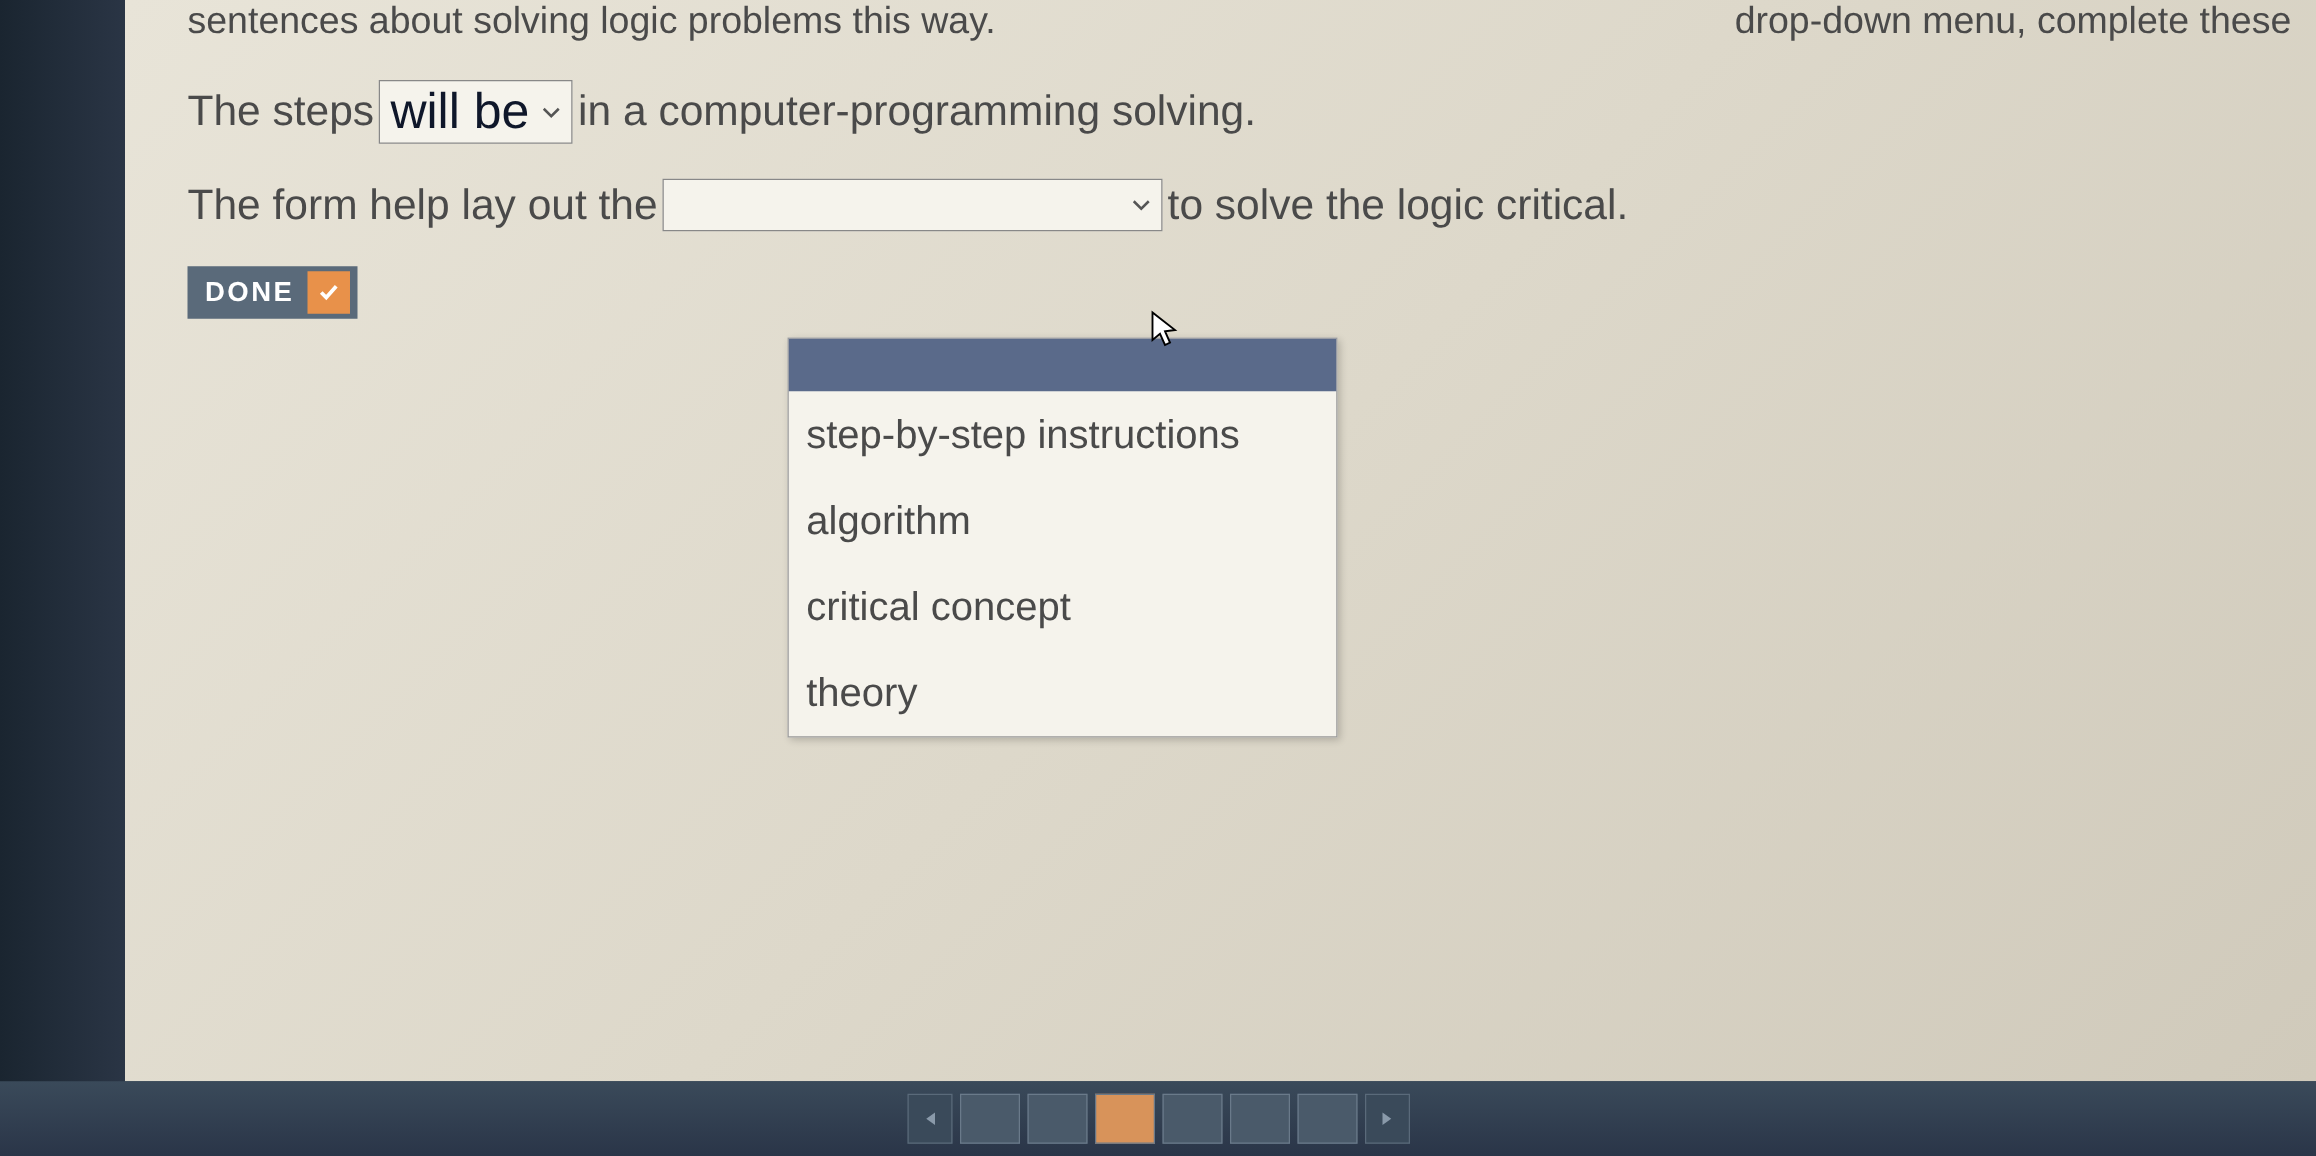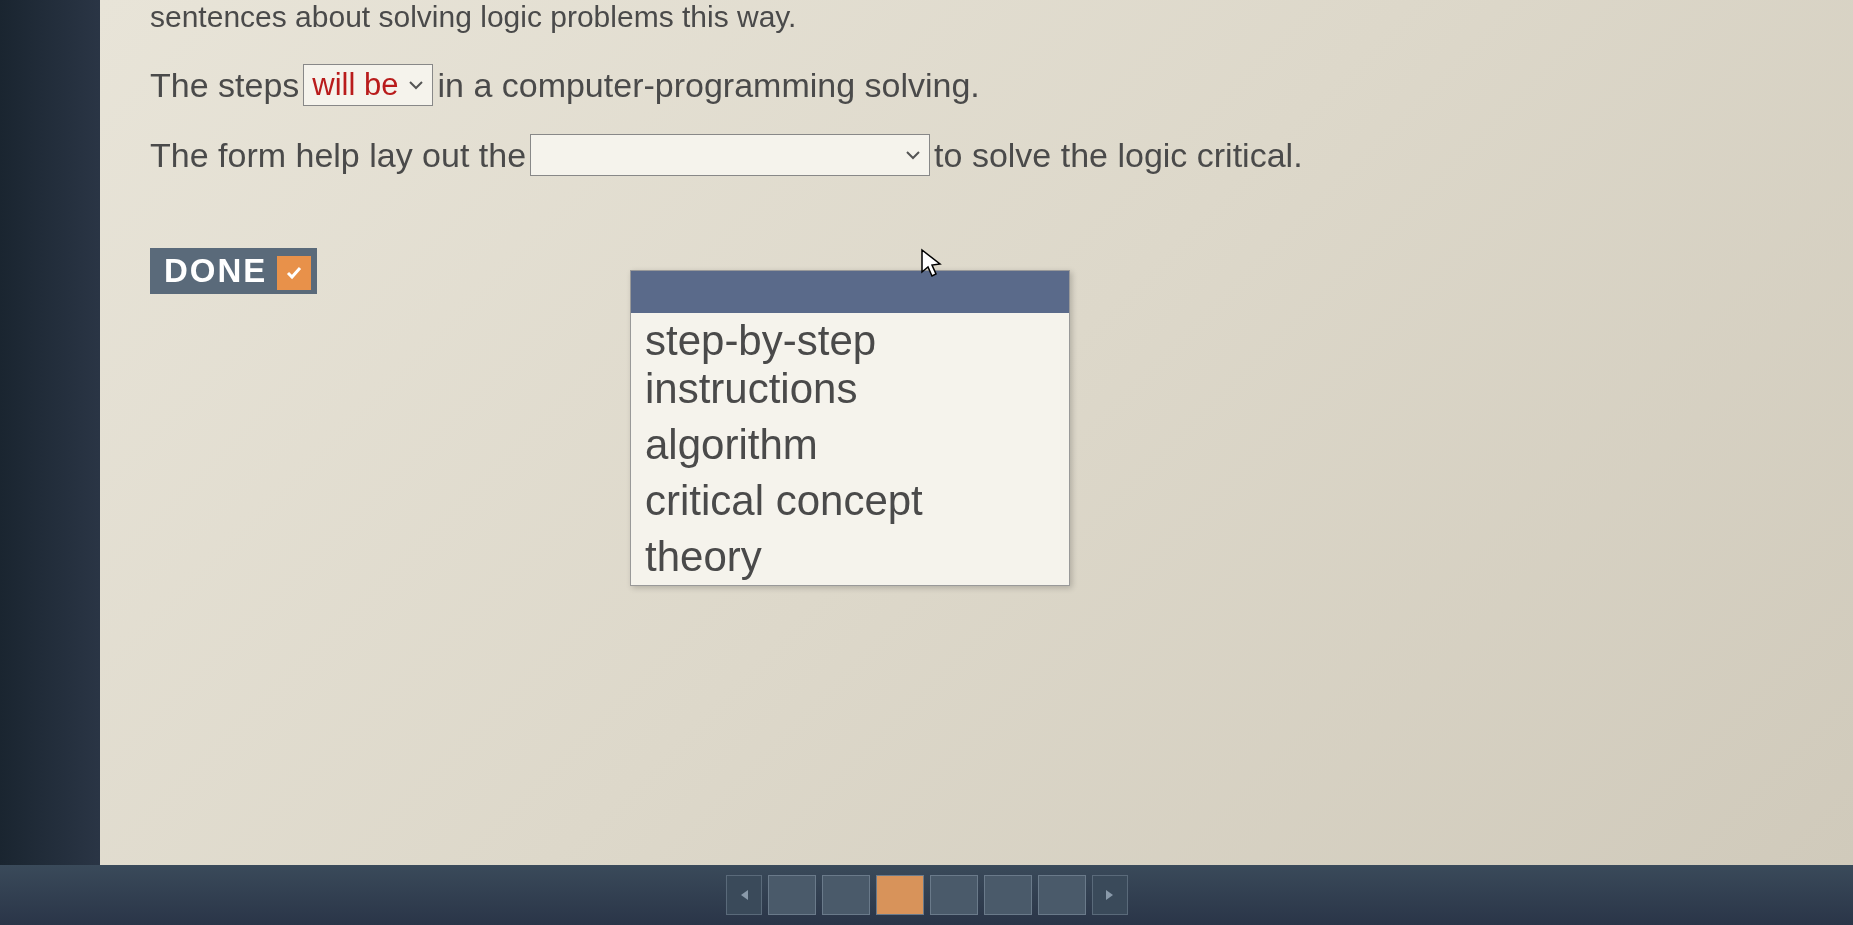--- a/index.html
+++ b/index.html
@@ -39,73 +39,72 @@
       align-items: center;
       flex-wrap: wrap;
       gap: 4px;
     }
     .dropdown {
       display: inline-flex;
       align-items: center;
       border: 1px solid #888;
       background: #f5f3ec;
       padding: 2px 8px;
-      font-size: 31px;
-      color: #b91c1c;
+      font-size: 40px;
+      color: #0f172a;
       min-height: 42px;
       position: relative;
     }
     .dropdown .value {
       min-width: 20px;
     }
     .chevron {
       width: 16px;
       height: 16px;
       margin-left: 10px;
     }
     .dropdown-wide {
       min-width: 400px;
     }
     .dropdown-wide .value {
       flex: 1;
     }
     .done-button {
       display: inline-flex;
-      align-items: flex-end;
+      align-items: center;
       background: #5a6a7a;
       color: #fff;
       font-weight: bold;
-      font-size: 33px;
+      font-size: 22px;
       letter-spacing: 2px;
       padding: 4px 6px 4px 14px;
       border: none;
       cursor: pointer;
-      margin-top: 44px;
     }
     .done-check {
       background: #e8914a;
       width: 34px;
       height: 34px;
       display: inline-flex;
       align-items: center;
       justify-content: center;
       margin-left: 10px;
     }
     .dropdown-menu {
       position: absolute;
       left: 530px;
       top: 270px;
       width: 440px;
       background: #f5f3ec;
       border: 1px solid #999;
       box-shadow: 2px 2px 6px rgba(0,0,0,0.2);
     }
     .dropdown-menu .option {
-      padding: 4px 14px;
-      font-size: 42px;
+      padding: 16px 14px;
+      font-size: 32px;
       color: #4a4a4a;
       cursor: pointer;
     }
     .dropdown-menu .option.highlighted {
       background: #5a6a8a;
       color: #fff;
       height: 42px;
     }
     .cursor {
       position: absolute;
@@ -159,20 +158,21 @@
   </style>
 </head>
 <body>
 
 <div class="left-edge"></div>
 
 <div class="screen">
 
   <div class="instruction-top">
     <span>sentences about solving logic problems this way.</span>
+    <span style="float:right">drop-down menu, complete these</span>
   </div>
 
   <div class="sentence">
     <span>The steps</span>
     <span class="dropdown">
       <span class="value">will be</span>
       <svg class="chevron" viewBox="0 0 16 16">
           <path d="M2 5 L8 11 L14 5" fill="none" stroke="#555" stroke-width="2"></path>
         </svg>
     </span>

